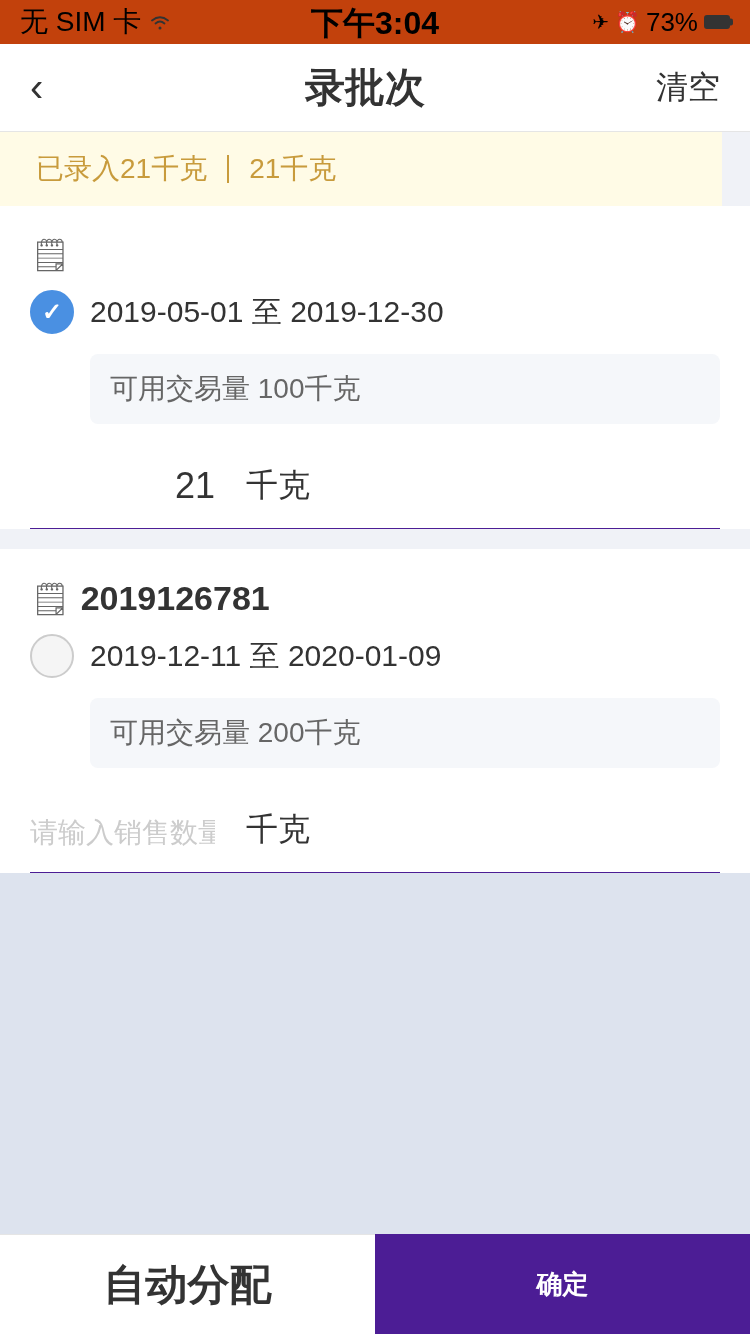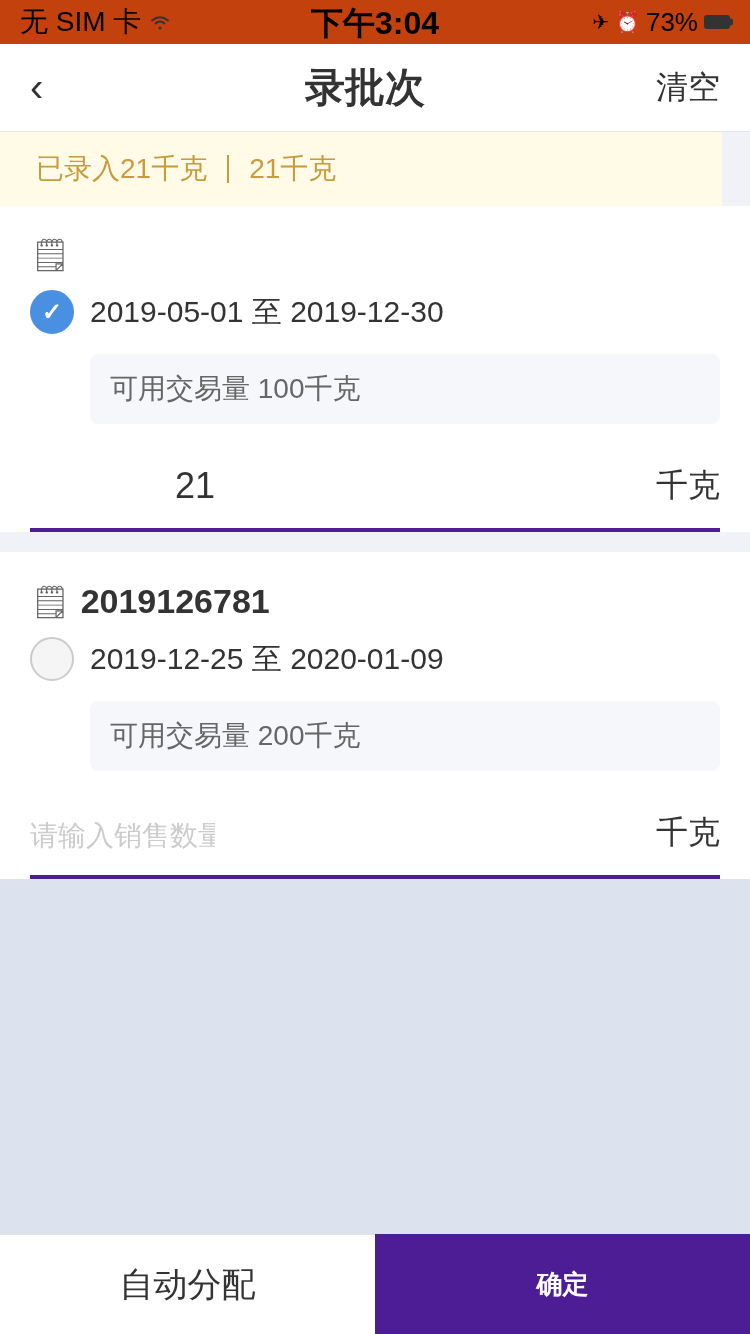--- a/index.html
+++ b/index.html
@@ -171,24 +171,24 @@
       background: #f5f7fa;
       border-radius: 8px;
       padding: 16px 20px;
       font-size: 28px;
       color: #666;
       margin-bottom: 20px;
     }
     .qty-input-row {
       display: flex;
       align-items: center;
-      justify-content: space-between;
+      justify-content: flex-start;
       gap: 16px;
       padding: 20px 0;
-      border-bottom: 4px solid #4c1d95;
+      border-bottom: 1px solid #4c1d95;
       margin-bottom: 0;
     }
     .qty-input {
       font-size: 36px;
       color: #333;
       font-weight: 500;
       text-align: right;
       border: none;
       outline: none;
       background: transparent;
@@ -231,23 +231,23 @@
       height: 100px;
       display: flex;
       position: fixed;
       bottom: 0;
       left: 0;
     }
     .btn-auto {
       flex: 1;
       background: #fff;
       border: none;
-      font-size: 34px;
-      color: #333;
-      font-weight: 400;
+      font-size: 42px;
+      color: #333;
+      font-weight: 700;
       cursor: pointer;
       border-top: 1px solid #e5e5e5;
     }
     .btn-confirm {
       flex: 1;
       background: #4c1d95;
       border: none;
       font-size: 26px;
       color: #fff;
       font-weight: 700;
@@ -306,21 +306,21 @@
 
 <div class="card-divider"></div>
 
 <div class="batch-card-2">
   <div class="batch-header">
     <span class="batch-icon">🗒</span>
     <span class="batch-id">2019126781</span>
   </div>
   <div class="batch-date-row">
     <div class="radio-circle"></div>
-    <span class="batch-date">2019-12-25 至 2020-01-09</span>
+    <span class="batch-date">2019-12-11 至 2020-01-09</span>
   </div>
   <div class="available-qty-box">可用交易量 200千克</div>
   <div class="qty-input-row">
     <input class="qty-input" type="number" placeholder="请输入销售数量" style="">
     <span class="qty-unit">千克</span>
   </div>
 </div>
 
 <div class="gray-area"></div>
 

